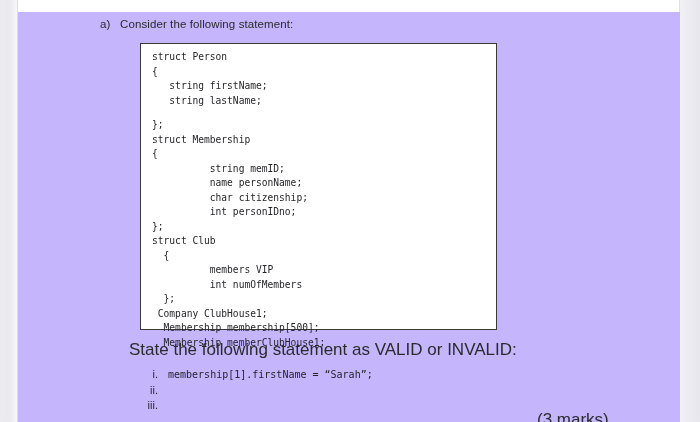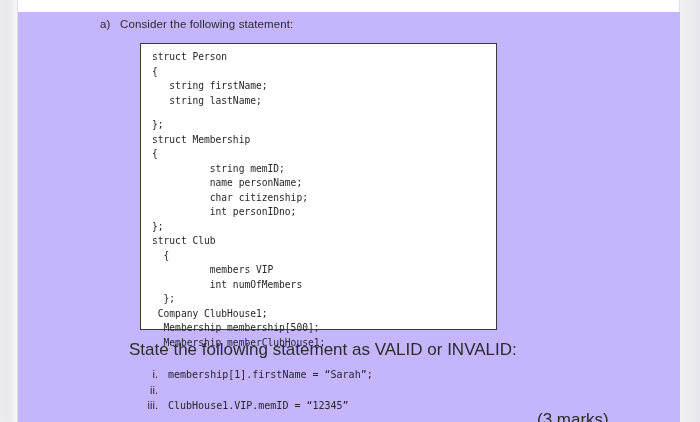--- a/index.html
+++ b/index.html
@@ -159,19 +159,18 @@
   <div class="stmt-list" id="stmt-list">
       <div class="stmt-row">
         <span class="stmt-num">i.</span>
         <span class="stmt-code">membership[1].firstName = “Sarah”;</span>
       </div>
       <div class="stmt-row">
         <span class="stmt-num">ii.</span>
       </div>
       <div class="stmt-row">
         <span class="stmt-num">iii.</span>
-        <span class="stmt-code">ClubHouse1.VIP.memID = “12345”</span>
       </div>
     </div>
 
   <div class="marks">(3 marks)</div>
 
 </div>
 
 </body></html>

